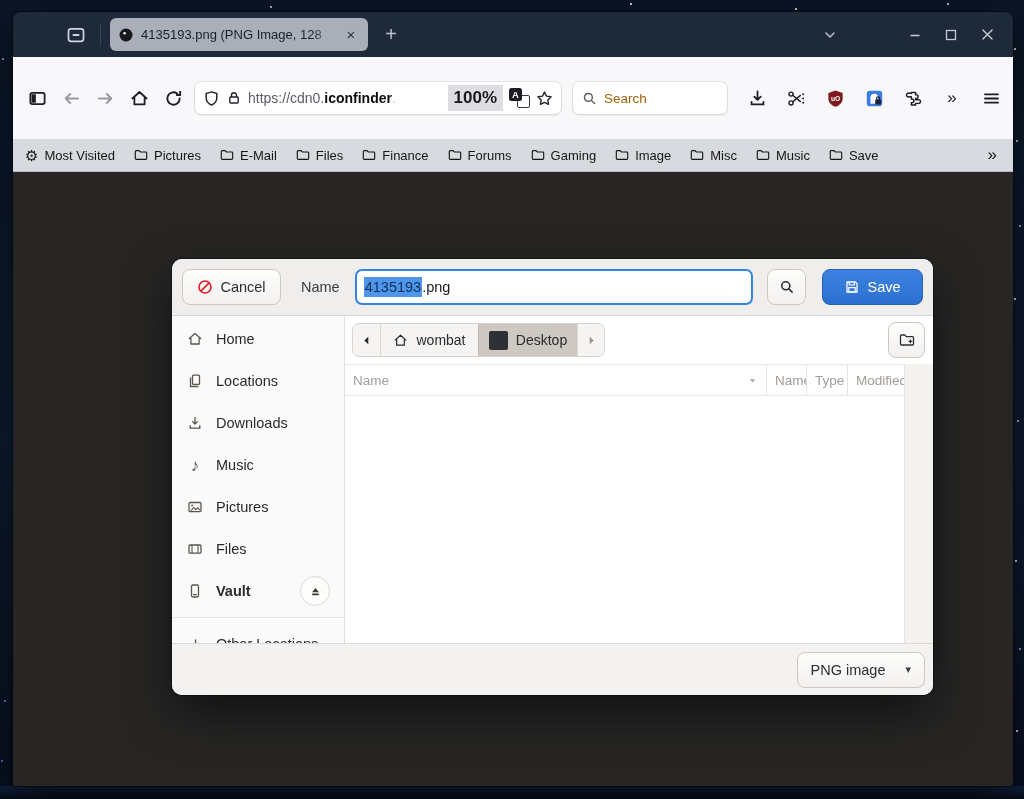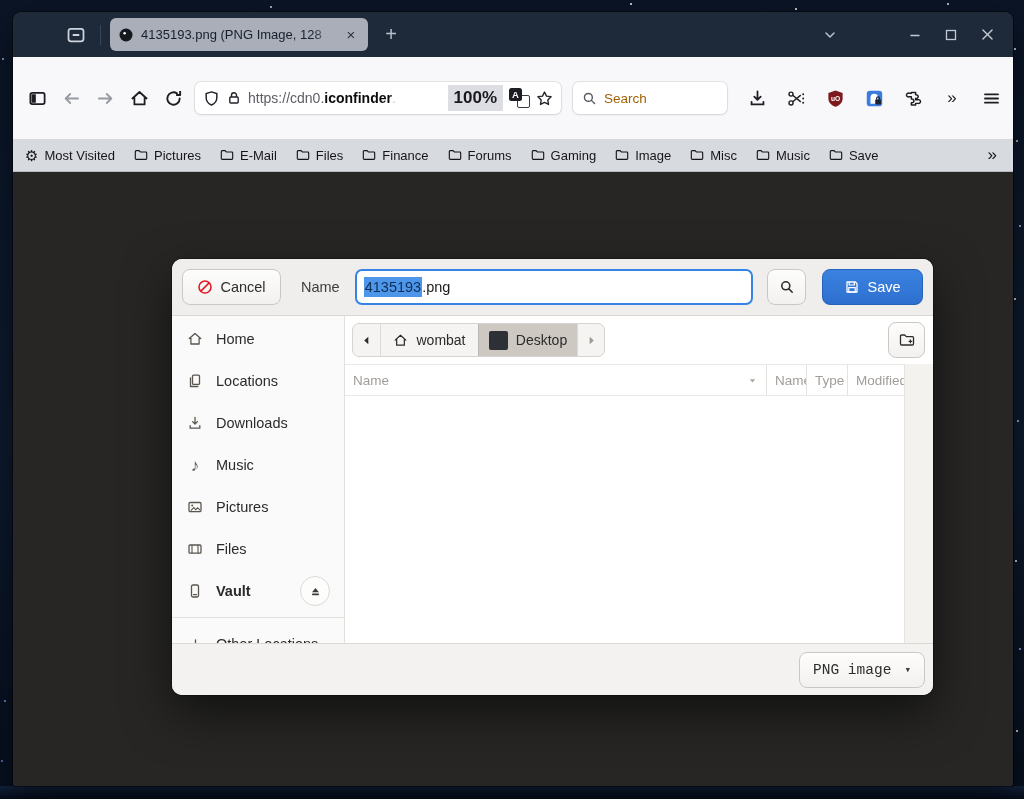--- a/index.html
+++ b/index.html
@@ -124,21 +124,21 @@
   .ch-name{flex:1;justify-content:space-between;}
   .ch-size{width:40px;border-left:1px solid #e6e3df;}
   .ch-type{width:41px;border-left:1px solid #e6e3df;}
   .ch-mod{width:57px;border-left:1px solid #e6e3df;padding-right:0;}
   .sort-ic{color:#a8a4a0;display:flex;}
   .file-area{flex:1;background:#fff;}
   .gutter{width:28px;flex:none;background:#f4f2ef;border-left:1px solid #e6e3df;}
 
   .dlg-footer{height:51px;flex:none;background:#f4f2f0;border-top:1px solid #dcd8d4;
     display:flex;align-items:center;justify-content:flex-end;padding:0 8px;}
-  .filetype-btn{padding:0 13px;gap:13px;font-family:Liberation Mono, monospace;}
+  .filetype-btn{padding:0 13px;gap:20px;}
   .filetype-btn .caret{font-size:11px;color:#3c3c3c;}
 
   svg{display:block;}
 </style>
 </head>
 <body>
 
 <div class="stage">
   <div class="stars"></div>
   <div class="wallpaper-bottom"></div>

